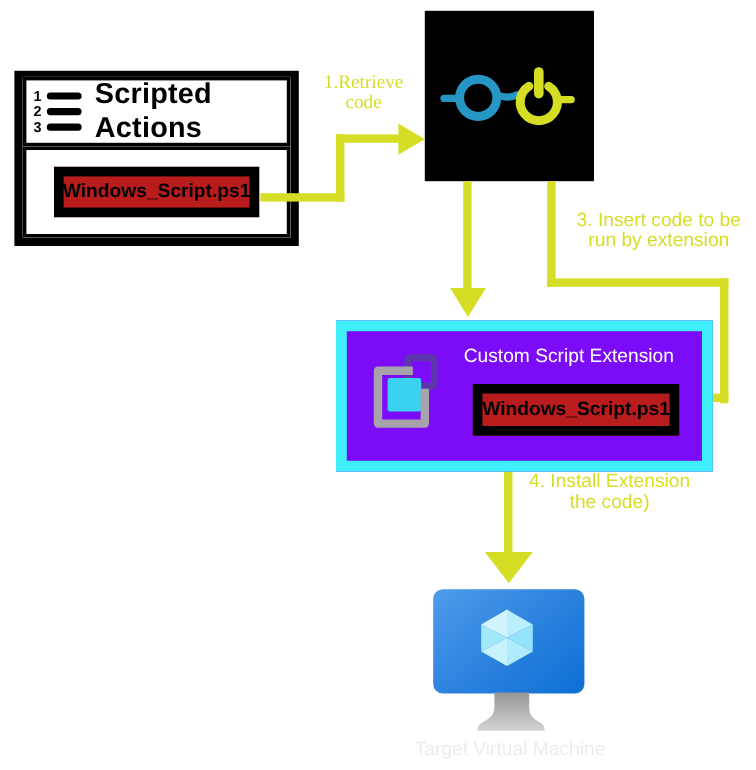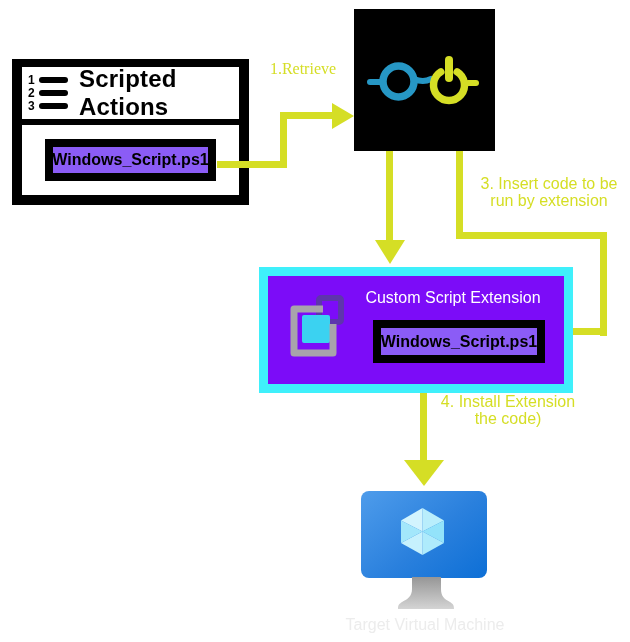--- a/index.html
+++ b/index.html
@@ -12,21 +12,21 @@
   }
   *{margin:0;padding:0;box-sizing:border-box;}
   body{background:#fff;font-family:"Liberation Sans",sans-serif;}
   #canvas{position:relative;width:630px;height:642px;background:#fff;overflow:hidden;}
 
   
   .sa-outer{position:absolute;left:12px;top:59px;width:237px;height:146px;border:7px solid var(--color-ink);background:#fff;}
   .sa-row1{position:absolute;left:19px;top:64px;width:223px;height:58px;border:3px solid var(--color-ink);background:#fff;display:flex;align-items:center;gap:9px;padding-left:6px;}
   .sa-row2{position:absolute;left:19px;top:122px;width:223px;height:76px;border:3px solid var(--color-ink);background:#fff;display:flex;align-items:center;justify-content:center;}
   .sa-title{font-weight:bold;font-size:24px;color:var(--color-ink);letter-spacing:0.2px;}
-  .chip{border:8px solid var(--color-ink);background:#8b5cf6;display:flex;align-items:center;justify-content:center;font-weight:bold;font-size:16px;color:var(--color-ink);white-space:nowrap;}
+  .chip{border:8px solid var(--color-ink);background:#b91c1c;display:flex;align-items:center;justify-content:center;font-weight:bold;font-size:16px;color:var(--color-ink);white-space:nowrap;}
   .chip1{width:171px;height:42px;}
   .chip2{position:absolute;left:105px;top:44px;width:172px;height:43px;}
 
   
   .nlist{position:relative;width:42px;height:40px;flex:0 0 42px;}
   .nlist .num{position:absolute;left:0;font-weight:bold;font-size:12px;line-height:12px;color:var(--color-ink);}
   .nlist .bar{position:absolute;left:11px;width:29px;height:6px;background:var(--color-ink);border-radius:3px;}
   .n1{top:1px;}  .b1{top:4px;}
   .n2{top:14px;} .b2{top:17px;}
   .n3{top:27px;} .b3{top:30px;}
@@ -47,21 +47,21 @@
 
   
   .step{position:absolute;color:var(--color-arrow);font-size:16px;line-height:17px;text-align:center;}
   .step span{display:block;}
   .step1{left:253px;top:60px;width:100px;font-family:Liberation Serif, serif;}
   .step2{left:238px;top:203px;width:136px;}
   .step3{left:470px;top:175px;width:158px;}
   .step4{left:428px;top:393px;width:160px;}
 
   
-  .ext-box{position:absolute;left:259px;top:267px;width:314px;height:126px;border:9px solid var(--color-cyan);background:var(--color-purple);}
+  .ext-box{position:absolute;left:280px;top:267px;width:314px;height:126px;border:9px solid var(--color-cyan);background:var(--color-purple);}
   .ext-title{position:absolute;left:60px;top:13px;width:250px;text-align:center;color:#fff;font-size:16px;}
   .ext-icon{position:absolute;left:15px;top:17px;}
   .xi-back{stroke:#5e35ac;fill:none;}
   .xi-bracket{stroke:#a8a3ab;fill:none;}
 
   
   .monitor{position:absolute;left:361px;top:491px;width:126px;height:87px;border-radius:8px;
            background:linear-gradient(140deg,#4e9ceb 0%,#2a80dd 55%,#0d6fd6 100%);}
   .cube{position:absolute;left:400px;top:507px;}
   .stand{position:absolute;left:396px;top:576px;}
@@ -119,20 +119,21 @@
   <div class="seg" style="left:456px;top:232px;width:151px;height:7px;"></div>
   <div class="seg" style="left:600px;top:232px;width:7px;height:104px;"></div>
   <div class="seg" style="left:570px;top:328px;width:37px;height:7px;"></div>
   <div class="head head-left" style="left:546px;top:318px;"></div>
 
   <div class="seg" style="left:420px;top:372px;width:7px;height:91px;"></div>
   <div class="head head-down-lg" style="left:404px;top:460px;"></div>
 
   <div class="step step1">
     <span>1.Retrieve</span>
+    <span>code</span>
   </div>
   <div class="step step3">
     <span>3. Insert code to be</span>
     <span>run by extension</span>
   </div>
   <div class="step step4">
     <span>4. Install Extension</span>
     <span>the code)</span>
   </div>
 

